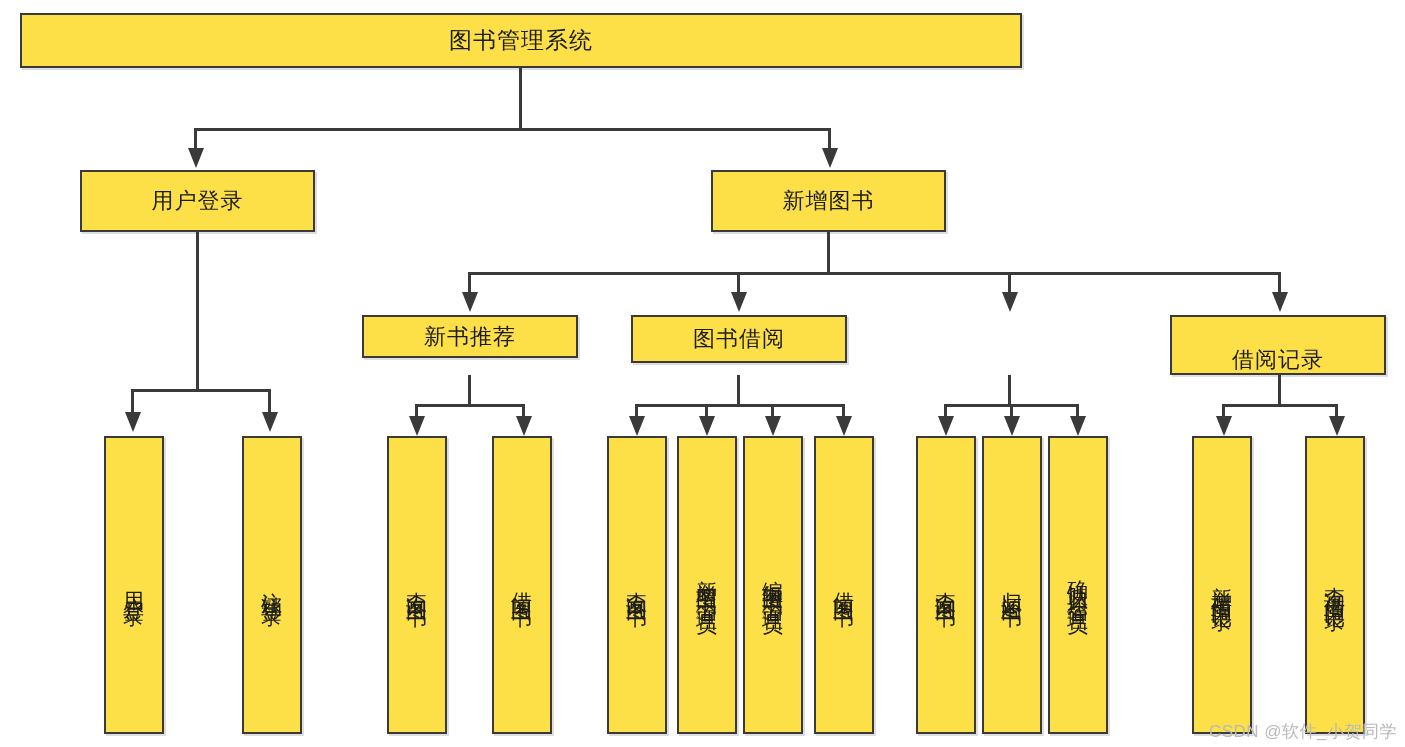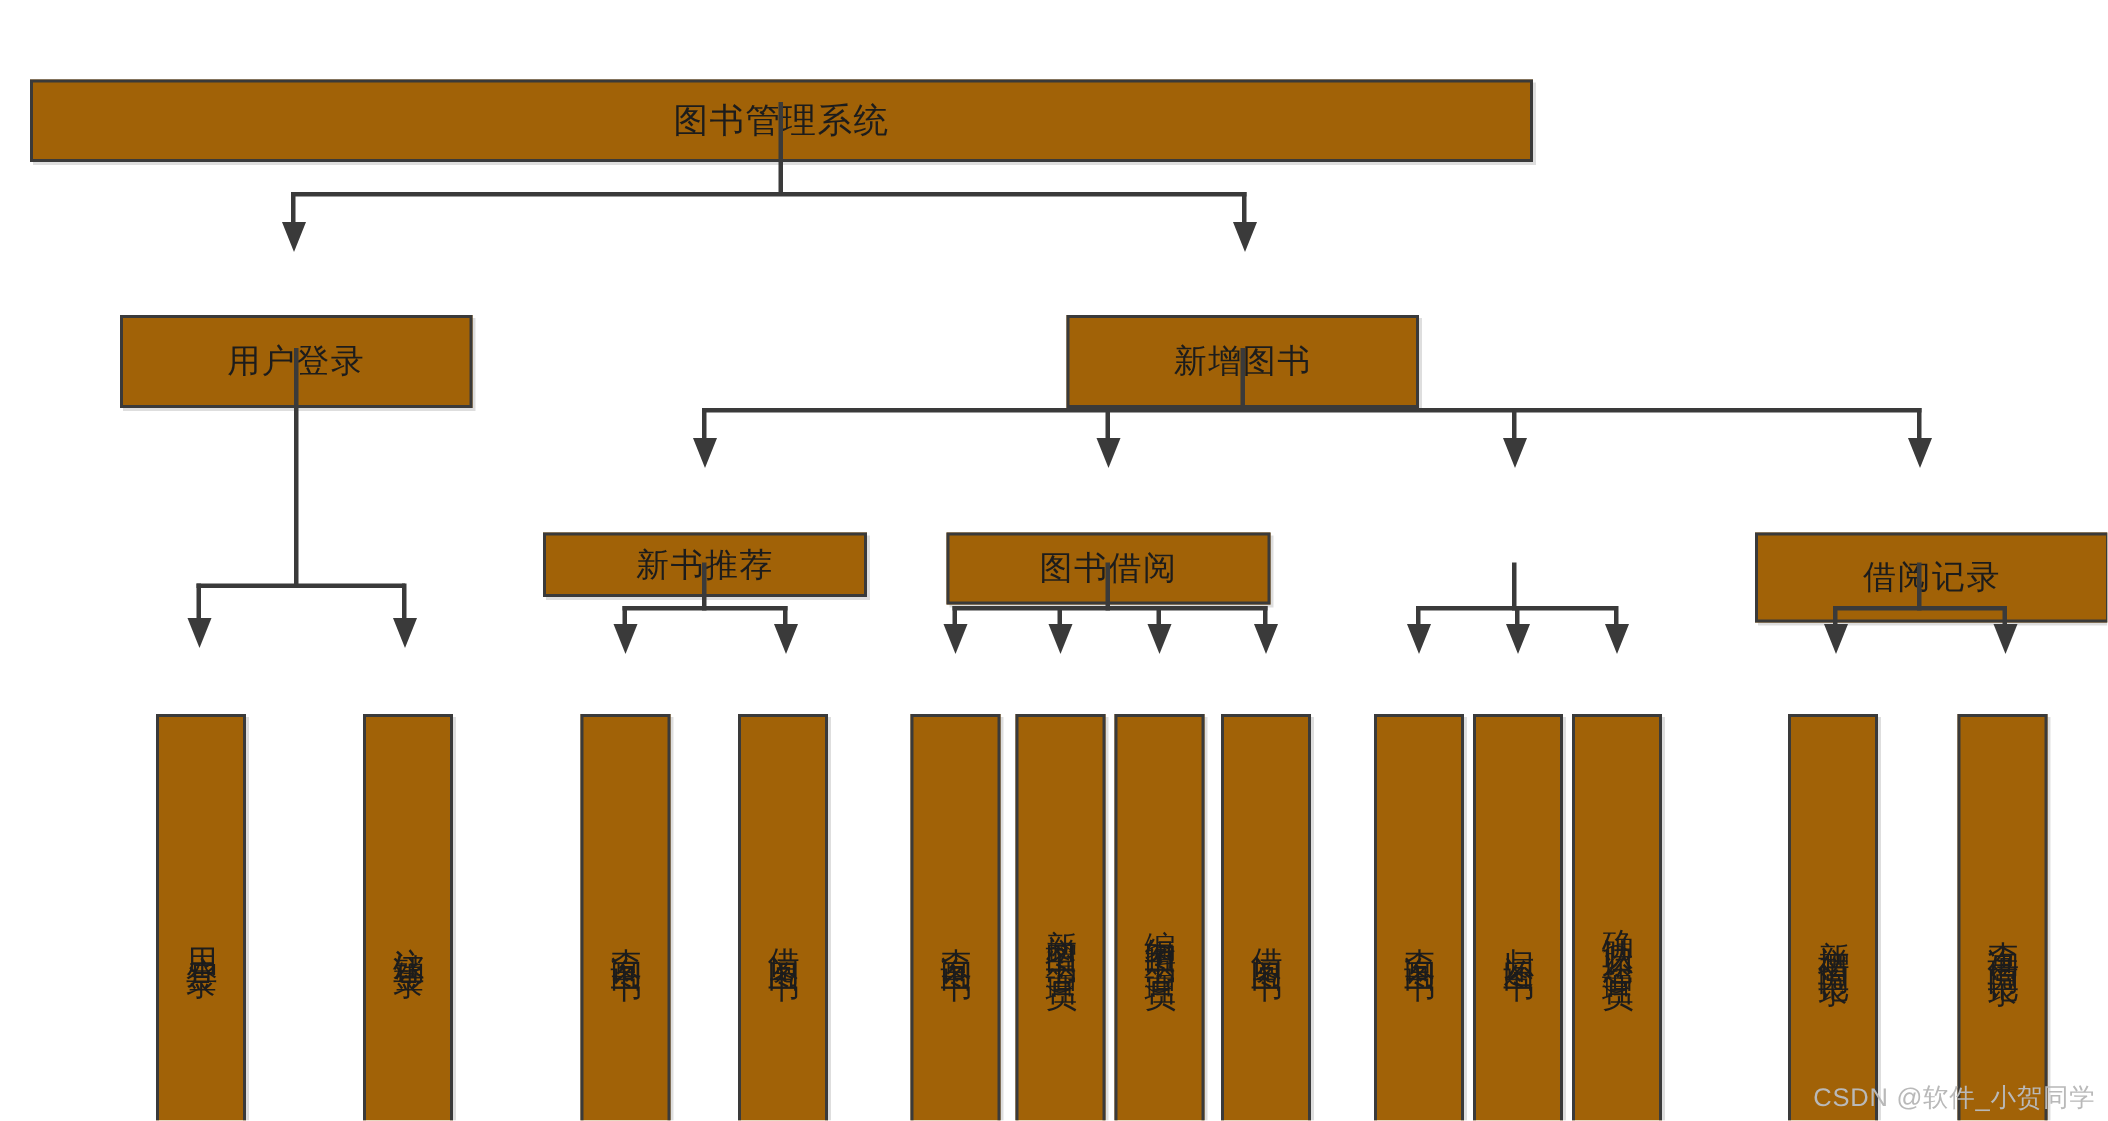--- a/index.html
+++ b/index.html
@@ -11,29 +11,28 @@
     position:relative;
     width:1405px;
     height:747px;
     background:#ffffff;
     overflow:hidden;
   }
   
   .node{
     position:absolute;
     box-sizing:border-box;
-    background:#a16207;
+    background:#fde047;
     border:2px solid #3a3a3a;
     display:flex;
     align-items:center;
     justify-content:center;
     color:#1c1c1c;
     letter-spacing:1px;
     box-shadow:2px 2px 0 rgba(0,0,0,0.13);
-    margin-top:40px;
   }
   .node .lbl{
     display:block;
     white-space:pre;
     line-height:1.25;
   }
   
   .node.h{font-size:22px;}
   .node.root{font-size:23px;}
   
@@ -119,21 +118,21 @@
   <div class="arrow" style="left:1002px;top:292px;"></div>
   <div class="ln vt" style="left:1278px;top:272px;width:3px;height:22px;"></div>
   <div class="arrow" style="left:1272px;top:292px;"></div>
 
   <div class="node h" style="left:362px;top:315px;width:216px;height:43px;">
     <span class="lbl">新书推荐</span>
   </div>
   <div class="node h" style="left:631px;top:315px;width:216px;height:48px;">
     <span class="lbl">图书借阅</span>
   </div>
-  <div class="node h" style="left:1170px;top:315px;width:236px;height:60px;">
+  <div class="node h" style="left:1170px;top:315px;width:216px;height:60px;align-items:flex-end;">
     <span class="lbl">借阅记录</span>
   </div>
 
   <div class="ln vt" style="left:468px;top:375px;width:3px;height:32px;"></div>
   <div class="ln hz" style="left:415px;top:404px;width:110px;height:3px;"></div>
   <div class="ln vt" style="left:415px;top:404px;width:3px;height:16px;"></div>
   <div class="arrow" style="left:409px;top:416px;"></div>
   <div class="ln vt" style="left:522px;top:404px;width:3px;height:16px;"></div>
   <div class="arrow" style="left:516px;top:416px;"></div>
 

